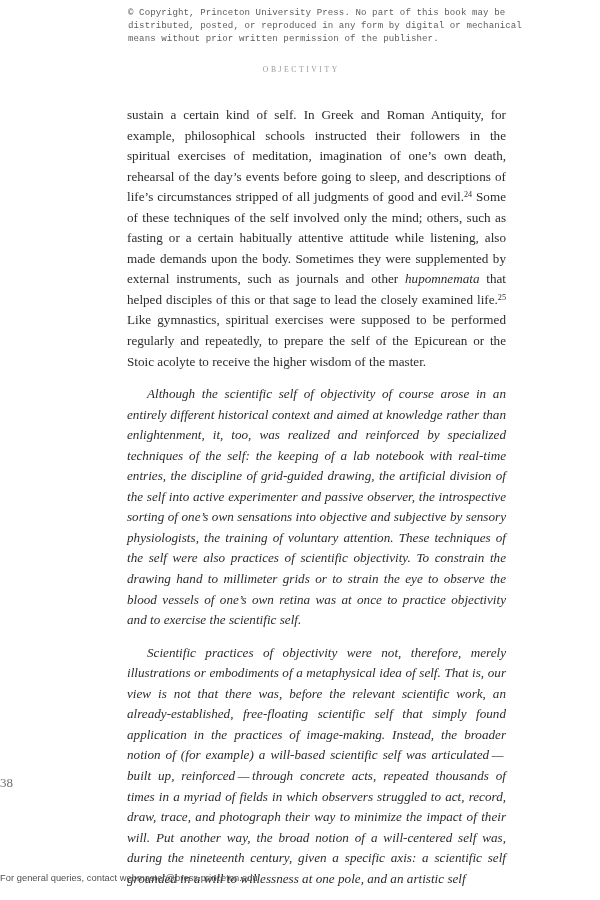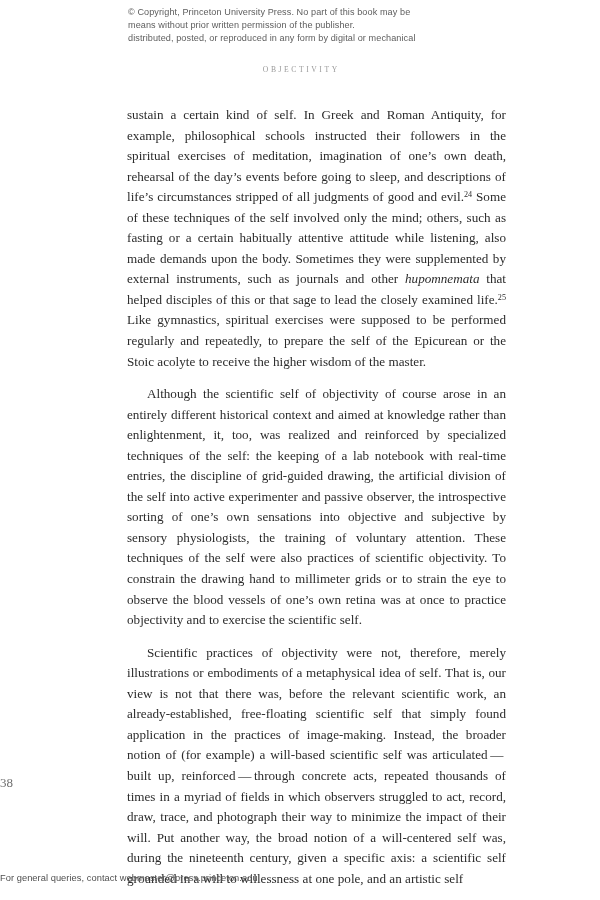--- a/index.html
+++ b/index.html
@@ -16,21 +16,21 @@
     color: #2a2a2a;
     -webkit-font-smoothing: antialiased;
   }
 
   
   .copyright-block {
     position: absolute;
     left: 128px;
     top: 6px;
     width: 345px;
-    font-family: Liberation Sans, sans-serif;
+    font-family: Liberation Mono, monospace;
     font-size: 9.1px;
     line-height: 13.2px;
     color: #5d5d5d;
     letter-spacing: 0.01em;
   }
   .copyright-block .cline { display: block; white-space: nowrap; }
 
   
   .running-head {
     position: absolute;
@@ -55,21 +55,21 @@
   .body-par {
     margin: 12px;
     font-size: 13.15px;
     line-height: 20.55px;
     text-align: justify;
     text-justify: inter-word;
     color: #2b2b2b;
     hyphens: none;
     word-spacing: 0.005em;
   }
-  .body-par.indented { text-indent: 20px; }
+  .body-par.indented { text-indent: 20px; font-style: italic; }
   .body-par i { font-style: italic; }
   .body-par sup {
     font-size: 0.62em;
     vertical-align: 0.46em;
     line-height: 0;
   }
 
   
   .folio {
     position: absolute;
@@ -92,22 +92,22 @@
     font-size: 9.3px;
     color: #4f4f4f;
     letter-spacing: 0.005em;
   }
 </style>
 </head>
 <body>
 
 <div class="copyright-block">
   <span class="cline">© Copyright, Princeton University Press. No part of this book may be</span>
+  <span class="cline">distributed, posted, or reproduced in any form by digital or mechanical</span>
   <span class="cline">means without prior written permission of the publisher.</span>
-  <span class="cline">distributed, posted, or reproduced in any form by digital or mechanical</span>
 </div>
 
 <div class="running-head">OBJECTIVITY</div>
 
 <div class="text-column">
     <p class="body-par"><span>sustain a certain kind of self. In Greek and Roman Antiquity, for example, philosophical schools instructed their followers in the spiritual exercises of meditation, imagination of one’s own death, rehearsal of the day’s events before going to sleep, and descriptions of life’s circumstances stripped of all judgments of good and evil.</span><sup>24</sup><span> Some of these techniques of the self involved only the mind; others, such as fasting or a certain habitually attentive attitude while listening, also made demands upon the body. Sometimes they were supplemented by external instruments, such as journals and other </span><i>hupomnemata</i><span> that helped disciples of this or that sage to lead the closely examined life.</span><sup>25</sup><span> Like gymnastics, spiritual exercises were supposed to be performed regularly and repeatedly, to prepare the self of the Epicurean or the Stoic acolyte to receive the higher wisdom of the master.</span></p>
     <p class="body-par indented"><span>Although the scientific self of objectivity of course arose in an entirely different historical context and aimed at knowledge rather than enlightenment, it, too, was realized and reinforced by specialized techniques of the self: the keeping of a lab notebook with real-time entries, the discipline of grid-guided drawing, the artificial division of the self into active experimenter and passive observer, the introspective sorting of one’s own sensations into objective and subjective by sensory physiologists, the training of voluntary attention. These techniques of the self were also practices of scientific objectivity. To constrain the drawing hand to millimeter grids or to strain the eye to observe the blood vessels of one’s own retina was at once to practice objectivity and to exercise the scientific self.</span></p>
     <p class="body-par indented"><span>Scientific practices of objectivity were not, therefore, merely illustrations or embodiments of a metaphysical idea of self. That is, our view is not that there was, before the relevant scientific work, an already-established, free-floating scientific self that simply found application in the practices of image-making. Instead, the broader notion of (for example) a will-based scientific self was articulated — built up, reinforced — through concrete acts, repeated thousands of times in a myriad of fields in which observers struggled to act, record, draw, trace, and photograph their way to minimize the impact of their will. Put another way, the broad notion of a will-centered self was, during the nineteenth century, given a specific axis: a scientific self grounded in a will to willessness at one pole, and an artistic self</span></p>
   </div>
 

